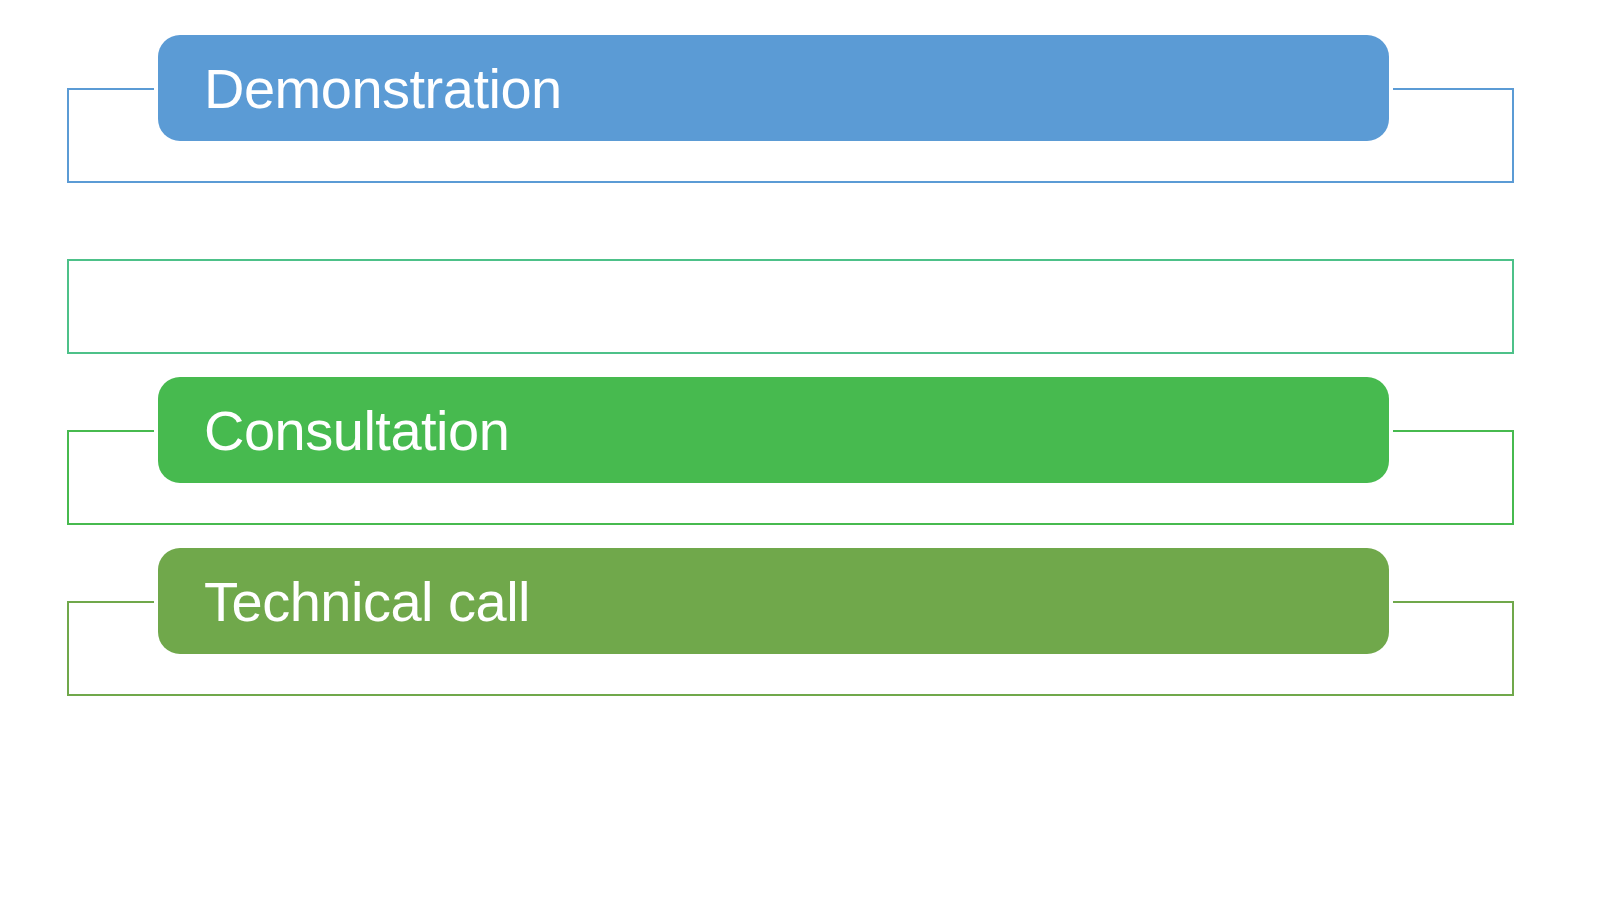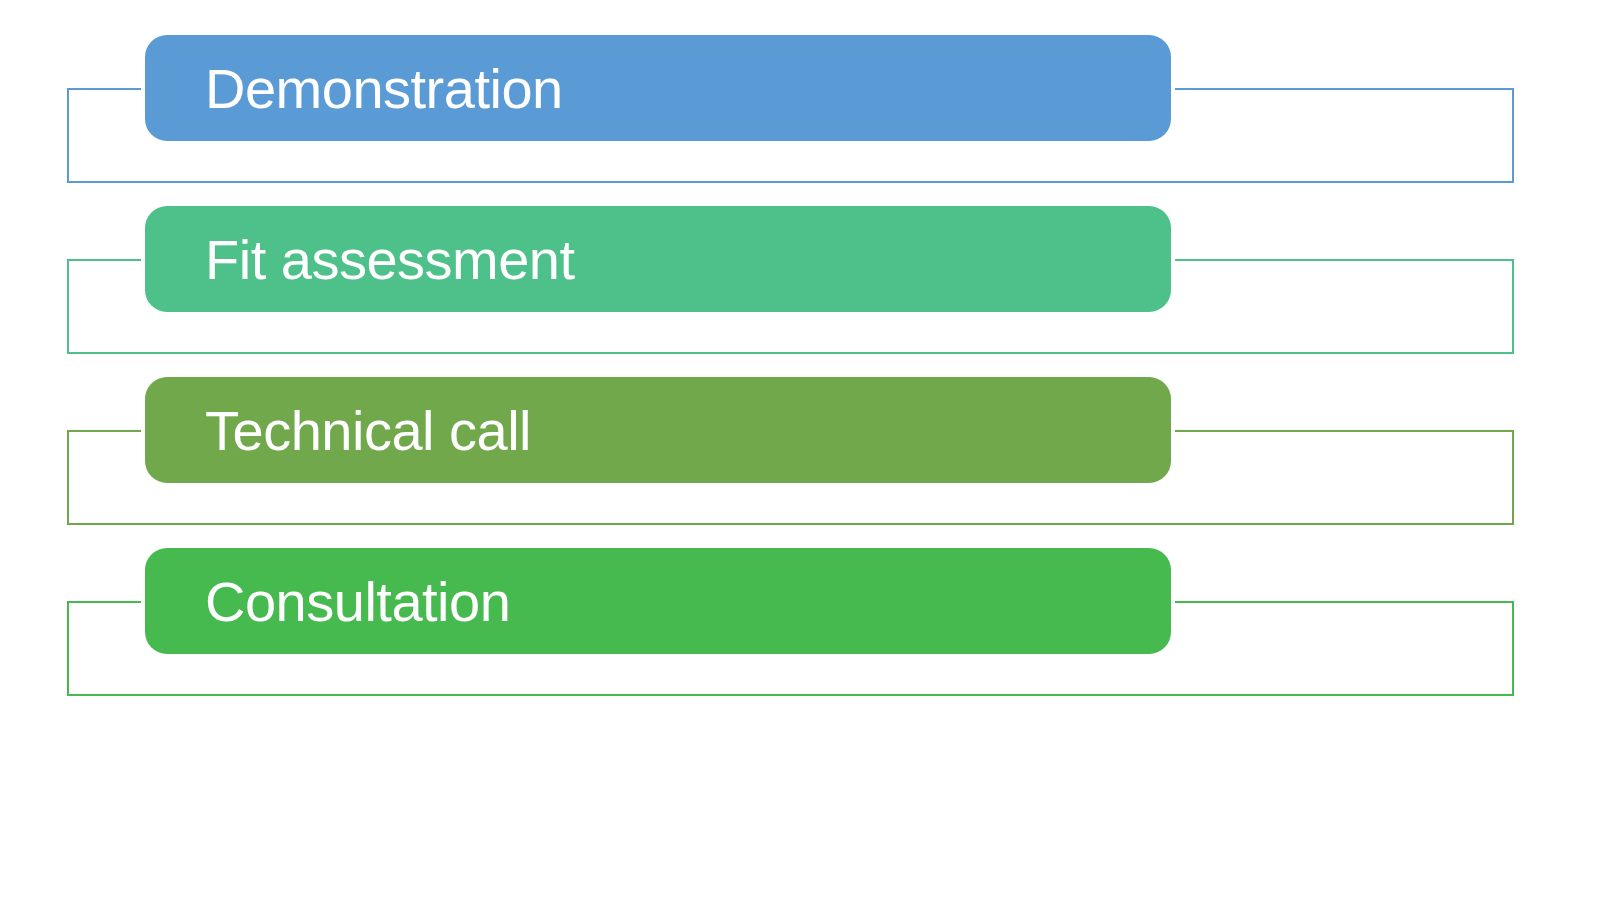--- a/index.html
+++ b/index.html
@@ -20,31 +20,31 @@
     height: 171px;
   }
   #rows {
     position: absolute;
     top: 35px;
     left: 0;
     width: 1600px;
   }
   .bar {
     position: absolute;
-    left: 145px;
+    left: 158px;
     top: 0;
-    width: 1026px;
+    width: 1231px;
     height: 106px;
     border-radius: 22px;
     box-shadow: 0 0 0 4px #ffffff; 
     z-index: 2;
     display: flex;
     align-items: center;
     box-sizing: border-box;
-    padding-left: 60px;
+    padding-left: 46px;
     color: #ffffff;
     font-size: 56px;
     font-weight: 400;
     letter-spacing: -0.5px;
     white-space: nowrap;
   }
   .tray {
     position: absolute;
     left: 67px;
     top: 53px;
@@ -65,33 +65,30 @@
     <div class="row">
       <div class="tray" style="border-color: rgb(91, 155, 213);"></div>
       <div class="bar" style="background: rgb(91, 155, 213);">
         <span>Demonstration</span>
       </div>
     </div>
 
 
     <div class="row">
       <div class="tray" style="border-color: rgb(77, 193, 137);"></div>
-      <div class="bar" style="background: rgb(77, 193, 137);">
-        <span>Fit assessment</span>
+    </div>
+
+    <div class="row">
+      <div class="tray" style="border-color: rgb(71, 186, 79);"></div>
+      <div class="bar" style="background: rgb(71, 186, 79);">
+        <span>Consultation</span>
       </div>
     </div>
 
     <div class="row">
       <div class="tray" style="border-color: rgb(112, 168, 75);"></div>
       <div class="bar" style="background: rgb(112, 168, 75);">
         <span>Technical call</span>
       </div>
     </div>
 
-    <div class="row">
-      <div class="tray" style="border-color: rgb(71, 186, 79);"></div>
-      <div class="bar" style="background: rgb(71, 186, 79);">
-        <span>Consultation</span>
-      </div>
-    </div>
-
   </div>
 </div>
 
 </body></html>

